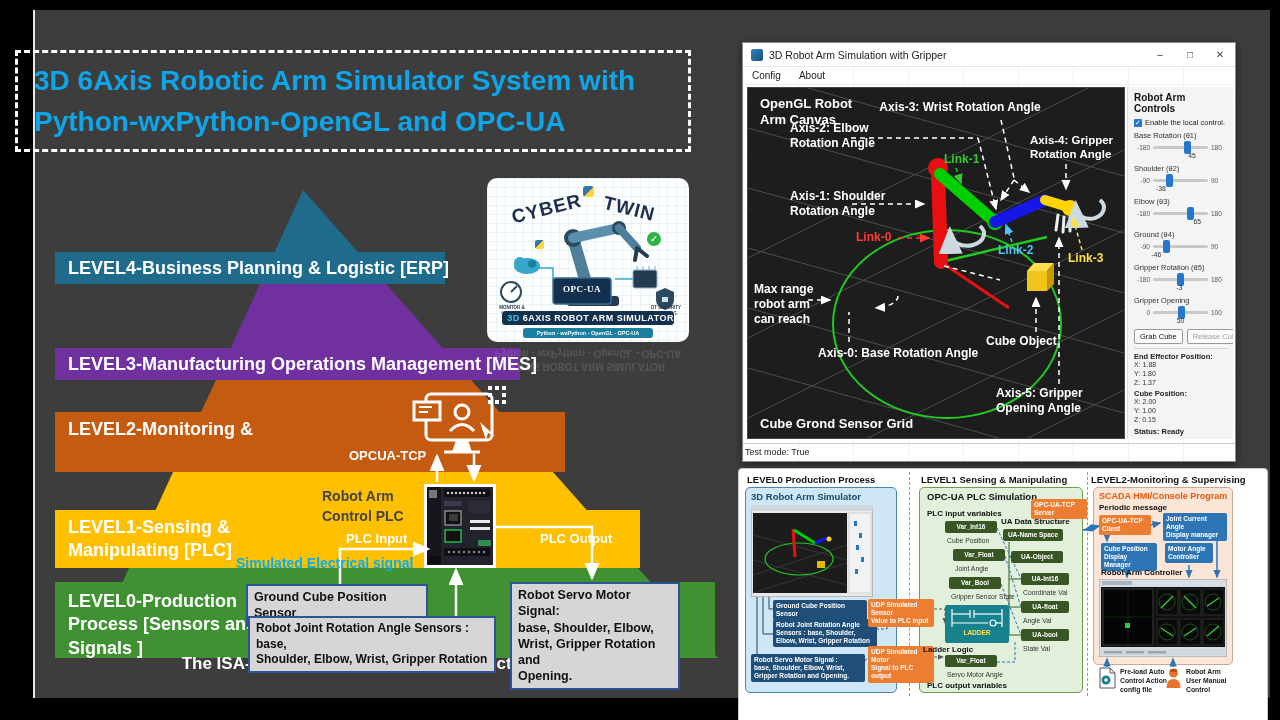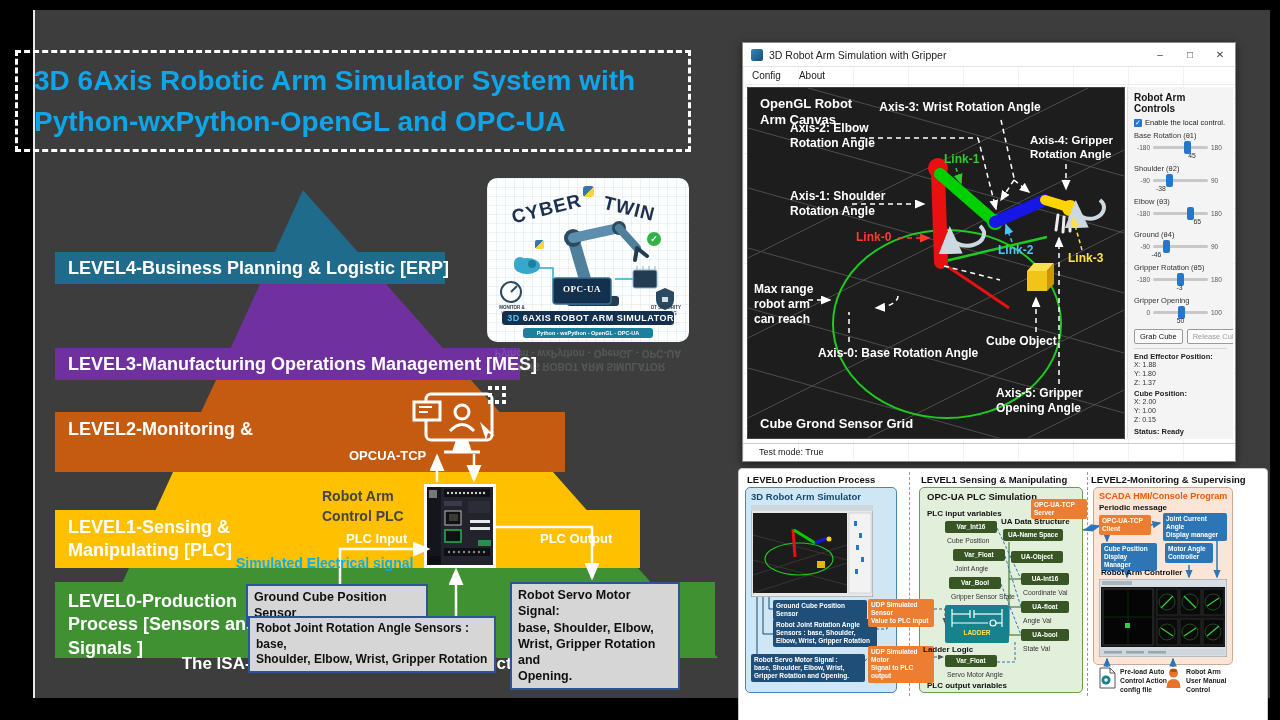--- a/index.html
+++ b/index.html
@@ -61,21 +61,21 @@
   .track{position:relative;flex:1;height:3px;background:#c8c8c8;border-radius:2px;}
   .thumb{position:absolute;top:-5px;width:7px;height:13px;background:#2577ce;border-radius:2px;}
   .svalrow{position:relative;height:8px;}
   .sval{position:absolute;font-size:6.8px;color:#333;transform:translateX(-50%);}
   .btnrow{display:flex;gap:4px;margin:3px 0 4px 0;}
   .wbtn{border:1px solid #9a9a9a;background:#fbfbfb;font-size:7.5px;color:#111;padding:2px 5px;border-radius:2px;white-space:nowrap;}
   .wbtn.disabled{color:#9a9a9a;}
   .sep{border-top:1px solid #d5d5d5;margin:3px 0;}
   .poslabel{font-size:7.5px;font-weight:bold;color:#222;margin-top:2px;}
   .posval{font-size:7px;color:#333;line-height:1.25;}
-  .statusbar{left:0;top:400px;width:492px;height:18px;border-top:1px solid #ccc;font-size:9px;color:#222;padding:3px 16px;}
+  .statusbar{left:0;top:400px;width:492px;height:18px;border-top:1px solid #ccc;font-size:9px;color:#222;padding:3px 2px;}
 
   
   .flow{left:738px;top:468px;width:530px;height:284px;background:#fff;border:1px solid #c9c9c9;border-radius:4px;}
   .fhead{position:absolute;font-size:9.5px;font-weight:bold;color:#111;white-space:nowrap;}
   .fsep{position:absolute;top:3px;height:224px;border-left:1.5px dashed #9a9a9a;}
   .fpanel{position:absolute;border-radius:5px;}
   .p-blue{background:#cfe7f5;border:1.5px solid #4a86b8;}
   .p-green{background:#e2efda;border:1.5px solid #6a9e4f;}
   .p-peach{background:#fbe5d6;border:1px solid #cfa98e;}
   .fbox{position:absolute;color:#fff;font-weight:bold;font-size:6.5px;line-height:1.25;padding:2px 3px;border-radius:2px;text-align:left;}

